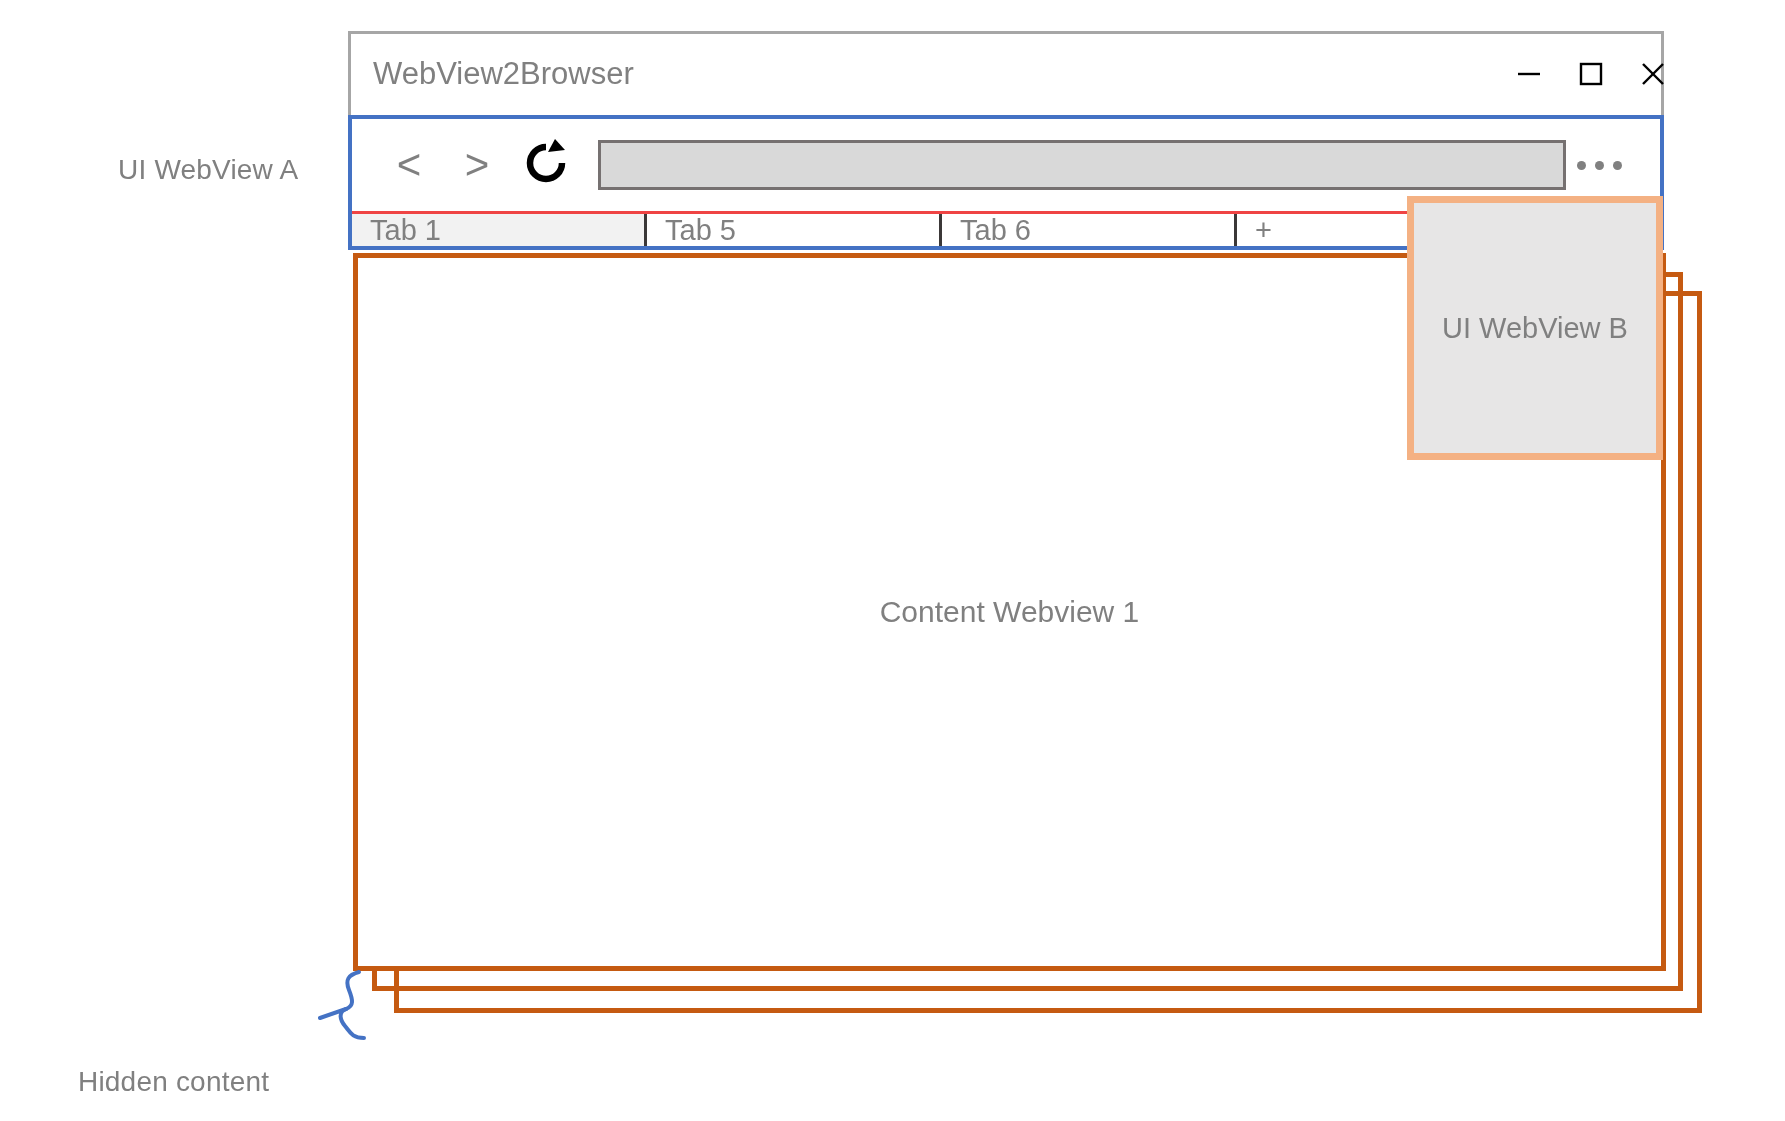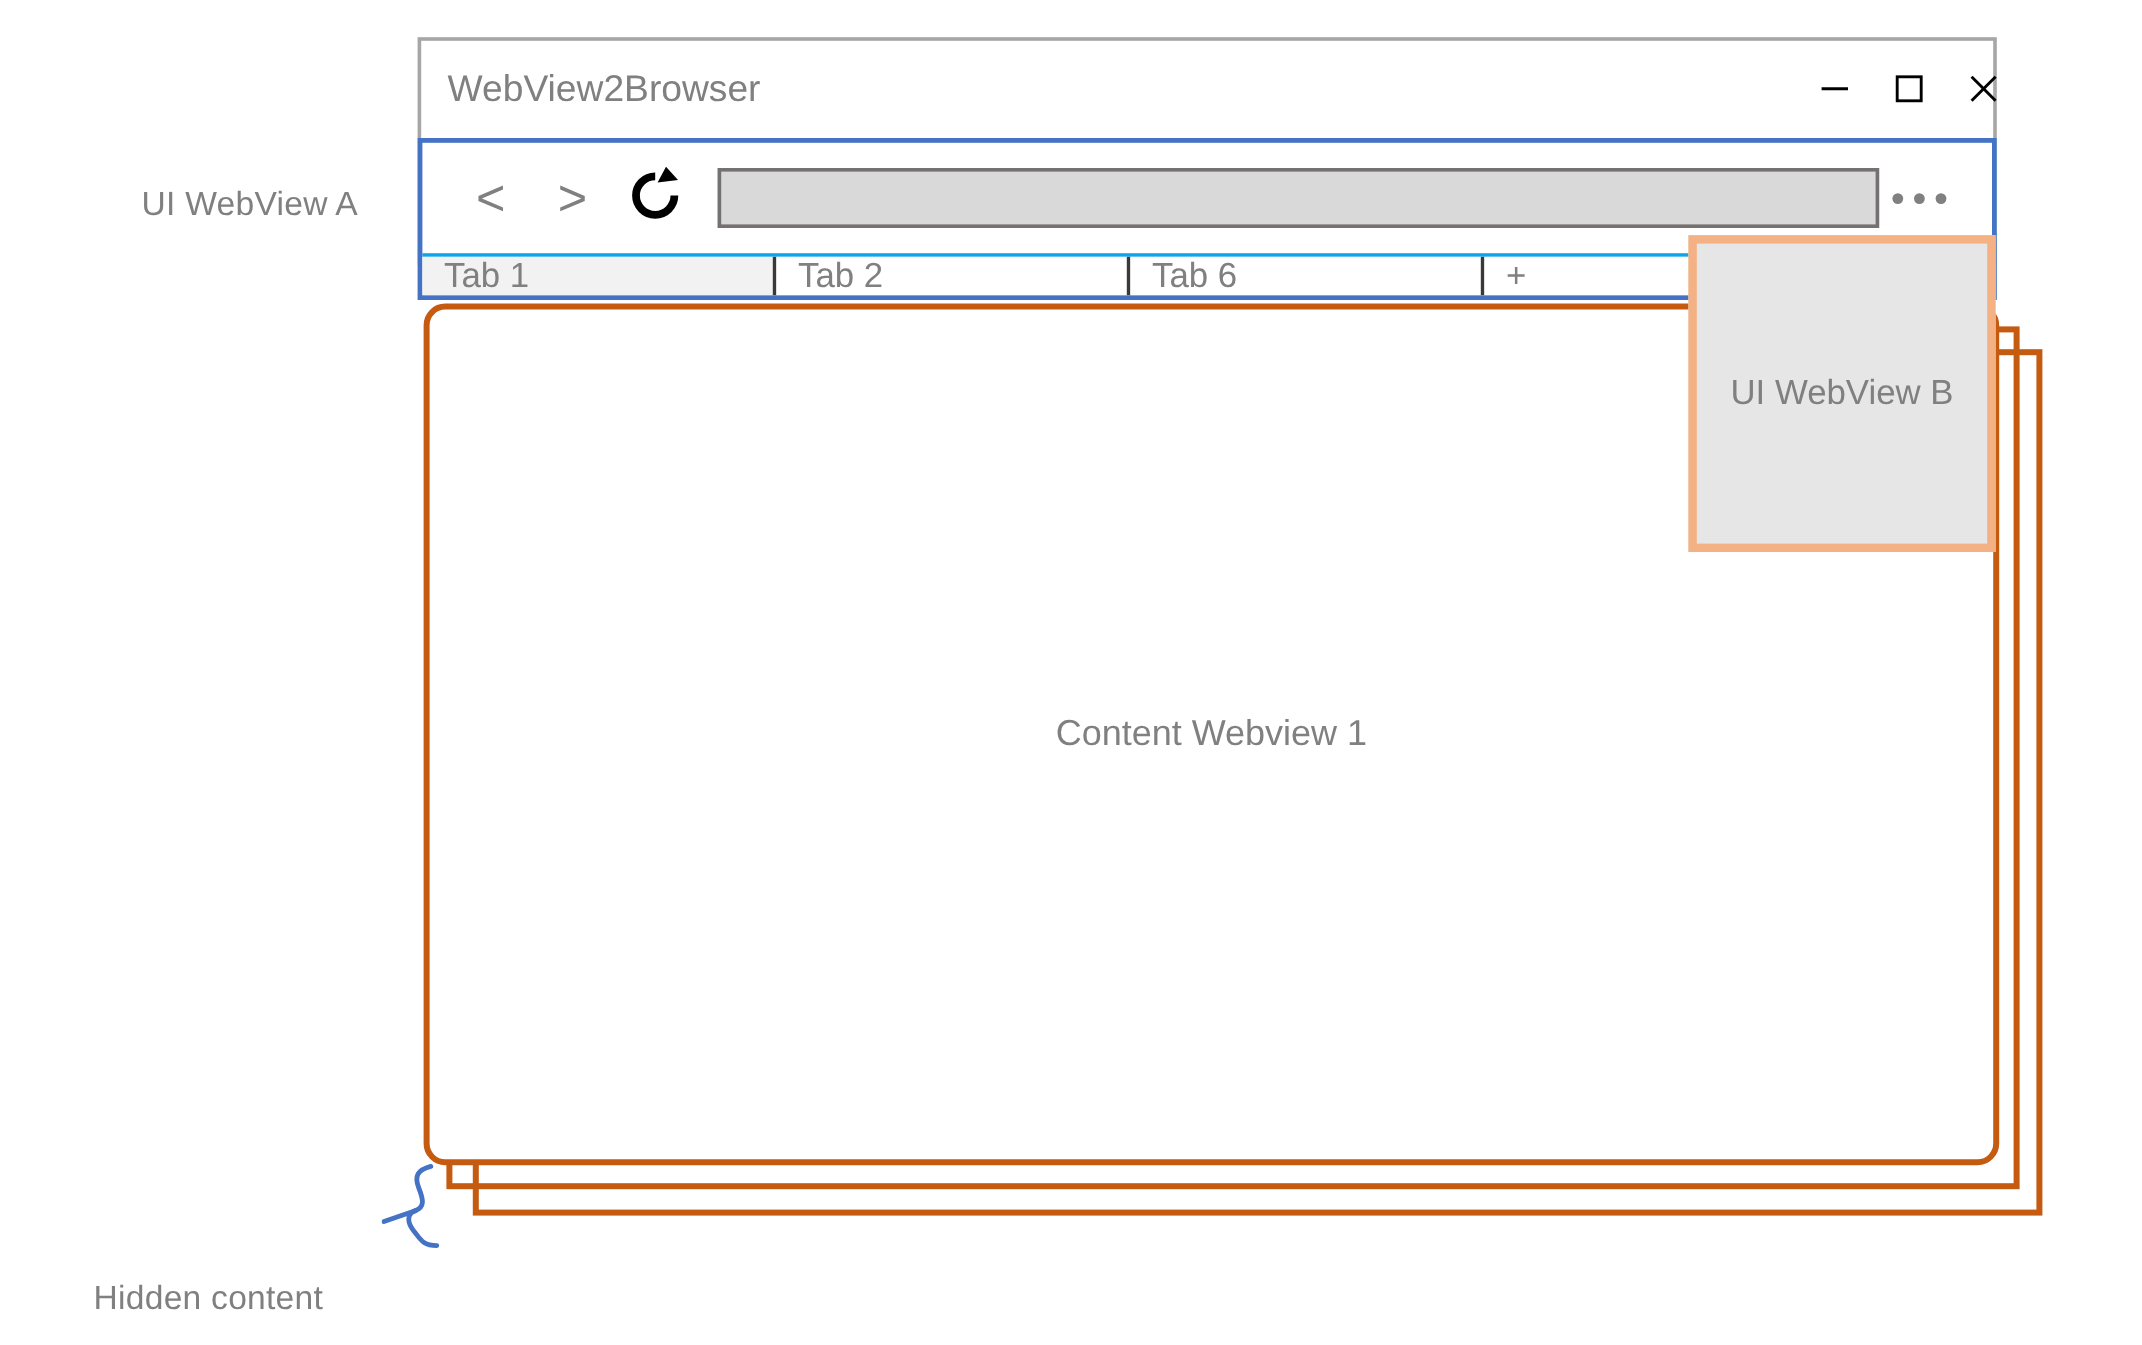--- a/index.html
+++ b/index.html
@@ -139,21 +139,21 @@
   }
 
   
   #tab-strip {
     position: absolute;
     left: 0;
     top: 92px;
     right: 0;
     bottom: 0;
     display: flex;
-    border-top: 3px solid #0ea5e9;
+    border-top: 3px solid #ef4444;
     box-sizing: border-box;
   }
   .tab {
     width: 295px;
     border-right: 3px solid #3b3838;
     box-sizing: border-box;
     display: flex;
     align-items: center;
     background: #ffffff;
     cursor: default;
@@ -188,21 +188,20 @@
     top: 272px;
     width: 1311px;
     height: 719px;
   }
   #content-webview-1 {
     left: 353px;
     top: 253px;
     width: 1313px;
     height: 718px;
     background: #ffffff;
-    border-radius: 18px;
   }
   #content-webview-1-label {
     position: absolute;
     left: 0;
     right: 0;
     top: 50%;
     transform: translateY(-50%);
     text-align: center;
     color: #808080;
     font-size: 30px;
@@ -312,21 +311,21 @@
       <span class="dot"></span>
       <span class="dot"></span>
     </div>
   </div>
 
   <div id="tab-strip">
     <div class="tab active">
       <span class="tab-label">Tab 1</span>
     </div>
     <div class="tab">
-      <span class="tab-label">Tab 2</span>
+      <span class="tab-label">Tab 5</span>
     </div>
     <div class="tab">
       <span class="tab-label">Tab 6</span>
     </div>
     <div class="tab" id="tab-new">
       <span class="tab-label">+</span>
     </div>
   </div>
 </div>
 

